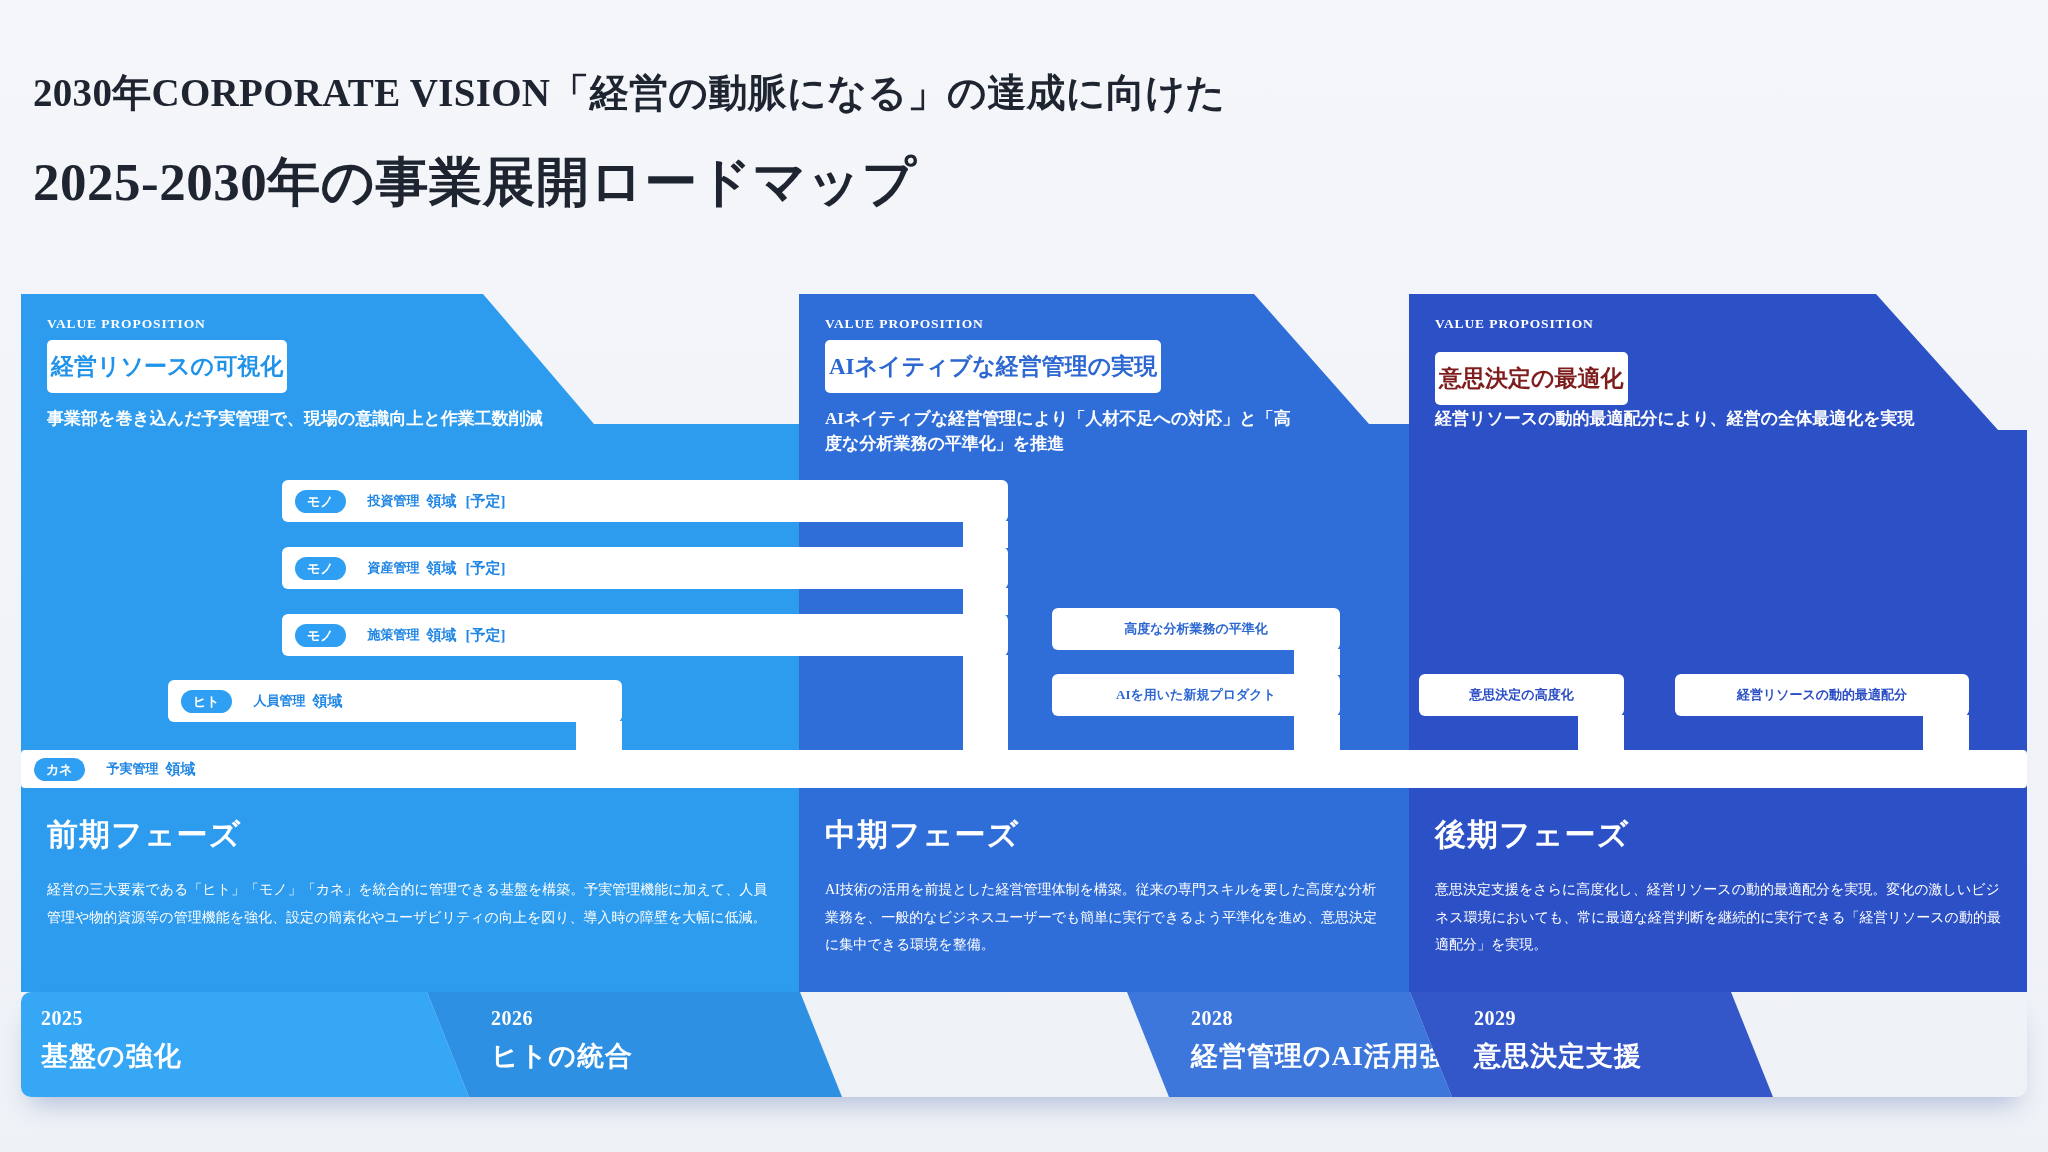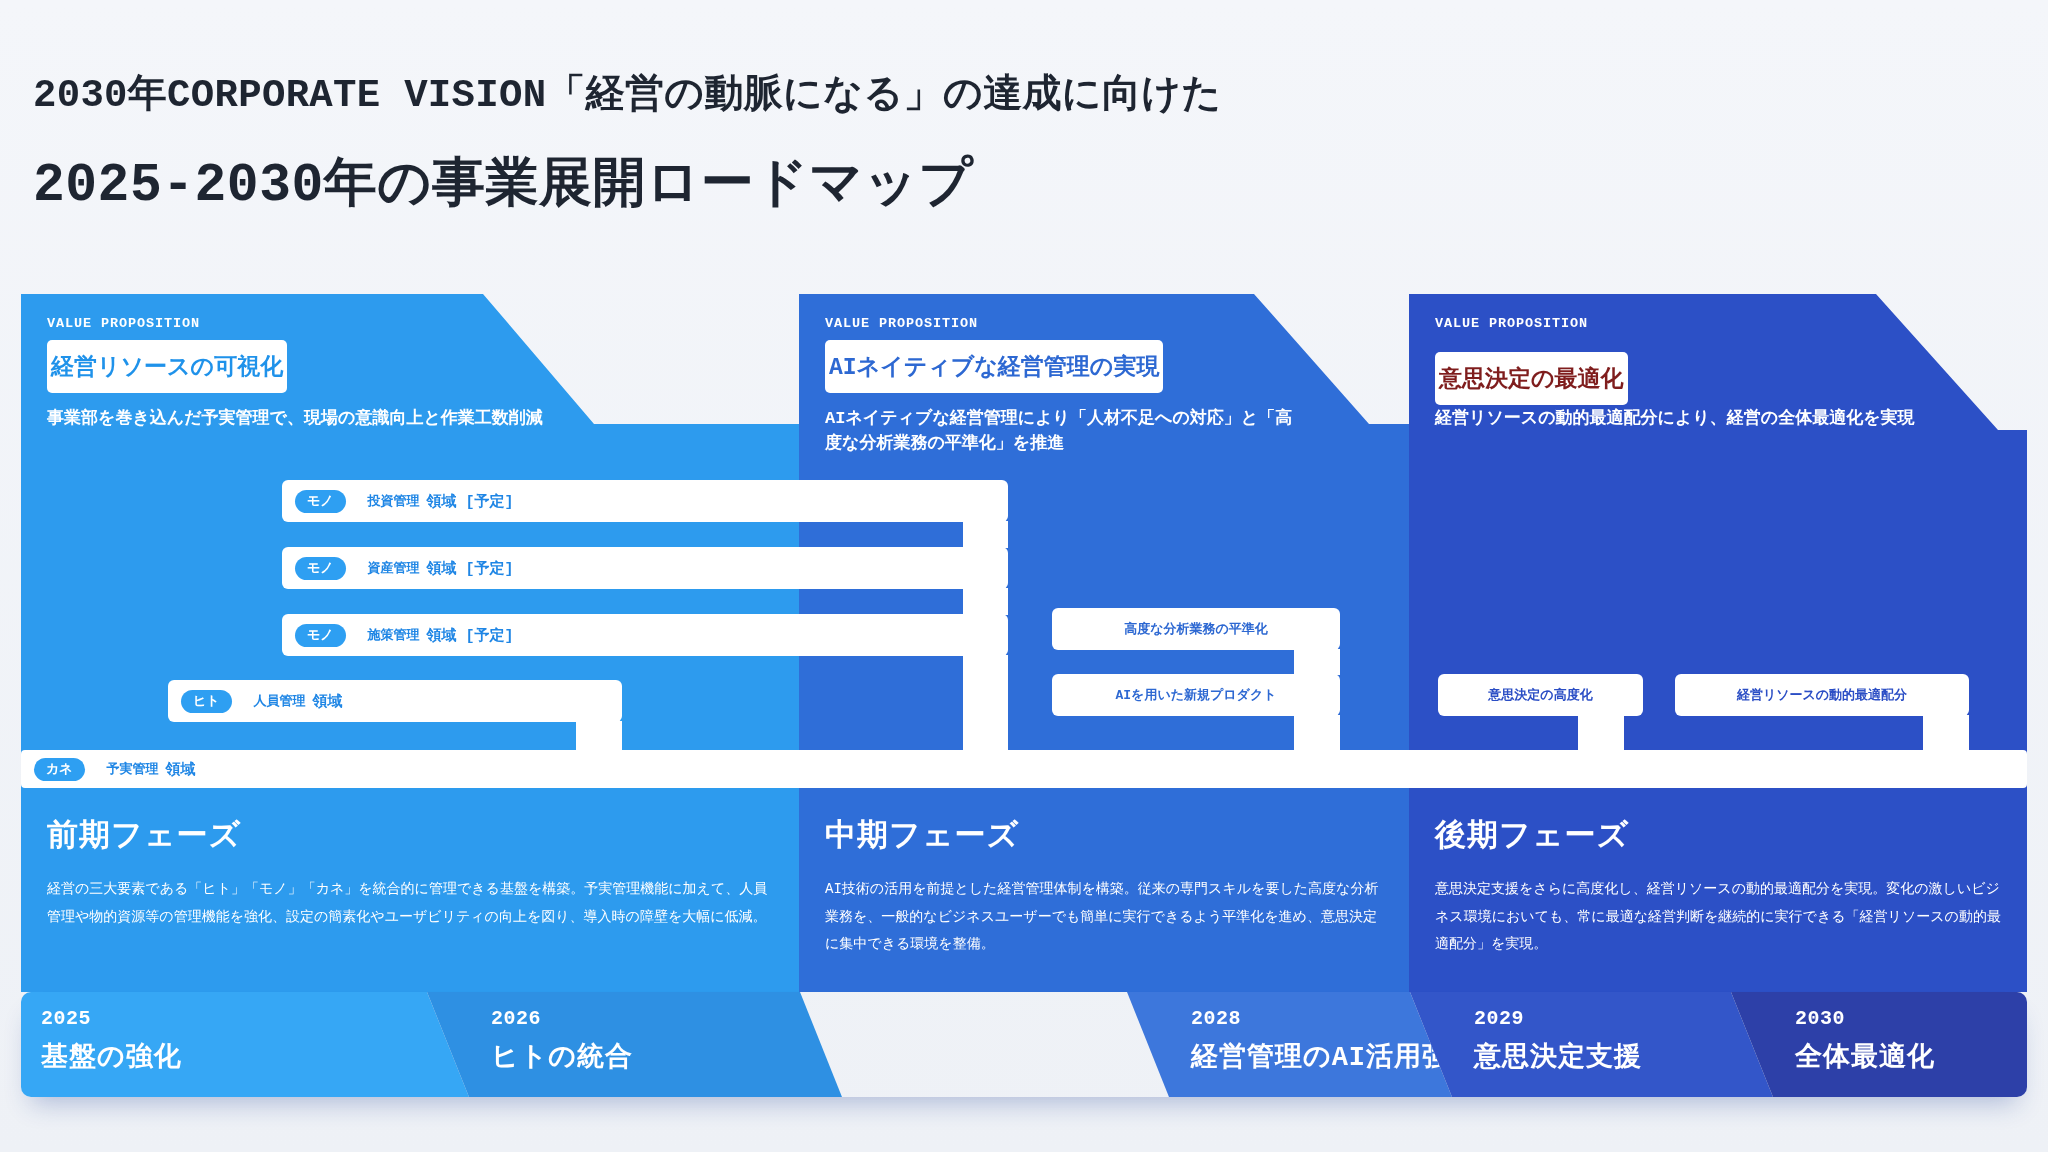--- a/index.html
+++ b/index.html
@@ -1,19 +1,19 @@
 <!DOCTYPE html>
 <html><head>
 <meta charset="utf-8">
 <style>
   html,body{margin:0;padding:0;}
   .page{
     position:relative;width:2048px;height:1152px;overflow:hidden;
     background:linear-gradient(180deg,#f4f6fa 0%,#eef1f6 100%);
-    font-family:Liberation Mono, monospace;
+    font-family:Liberation Serif, serif;
   }
   
   .title1{position:absolute;left:33px;top:66px;font-size:39px;font-weight:800;color:#1e2531;letter-spacing:.3px;}
   .title2{position:absolute;left:33px;top:126px;font-size:53px;font-weight:800;color:#1e2531;letter-spacing:.5px;margin-top:21px;}
   
   .diagram{position:absolute;left:21px;top:294px;width:2006px;height:803px;}
   
   .panel{position:absolute;top:0;height:698px;}
   .panel.p1{left:0;width:778px;background:#2d9bee;
     clip-path:polygon(0 0,462px 0,573px 130px,778px 130px,778px 698px,0 698px);}
@@ -40,21 +40,21 @@
   .bar.centered{justify-content:center;} .bar.centered .name{margin-left:0;}
   .bar.a1 .name,.bar.a1 .suffix,.bar.a1 .note{color:#1f86e5;}
   .bar.a2 .name{color:#2d68d2;}
   .bar.a3 .name{color:#2b4ec5;}
   #bar-invest{left:261px;top:186px;width:726px;}
   #bar-asset {left:261px;top:253px;width:726px;}
   #bar-policy{left:261px;top:320px;width:726px;}
   #bar-hr    {left:147px;top:386px;width:454px;}
   #bar-analysis{left:1031px;top:314px;width:288px;}
   #bar-ai    {left:1031px;top:380px;width:288px;}
-  #bar-decision{left:1398px;top:380px;width:205px;margin-left:19px;}
+  #bar-decision{left:1398px;top:380px;width:205px;}
   #bar-alloc {left:1654px;top:380px;width:294px;}
   #bar-budget{left:0;top:456px;width:2006px;height:38px;border-radius:4px;}
   .conn{position:absolute;background:#ffffff;}
   #c1{left:942px;top:227px;width:45px;height:27px;}
   #c2{left:942px;top:294px;width:45px;height:27px;}
   #c3{left:942px;top:361px;width:45px;height:96px;}
   #c4{left:555px;top:427px;width:46px;height:30px;}
   #c5{left:1273px;top:355px;width:46px;height:26px;}
   #c6{left:1273px;top:421px;width:46px;height:36px;}
   #c7{left:1557px;top:421px;width:46px;height:36px;}
@@ -168,20 +168,16 @@
         <span class="slabel">ヒトの統合</span>
       </div>
       <div class="seg s4">
         <span class="year">2028</span>
         <span class="slabel">経営管理のAI活用強化</span>
       </div>
       <div class="seg s5">
         <span class="year">2029</span>
         <span class="slabel">意思決定支援</span>
       </div>
-      <div class="seg s6">
-        <span class="year">2030</span>
-        <span class="slabel">全体最適化</span>
-      </div>
     </div>
 
   </div>
 </div>
 
 </body></html>

